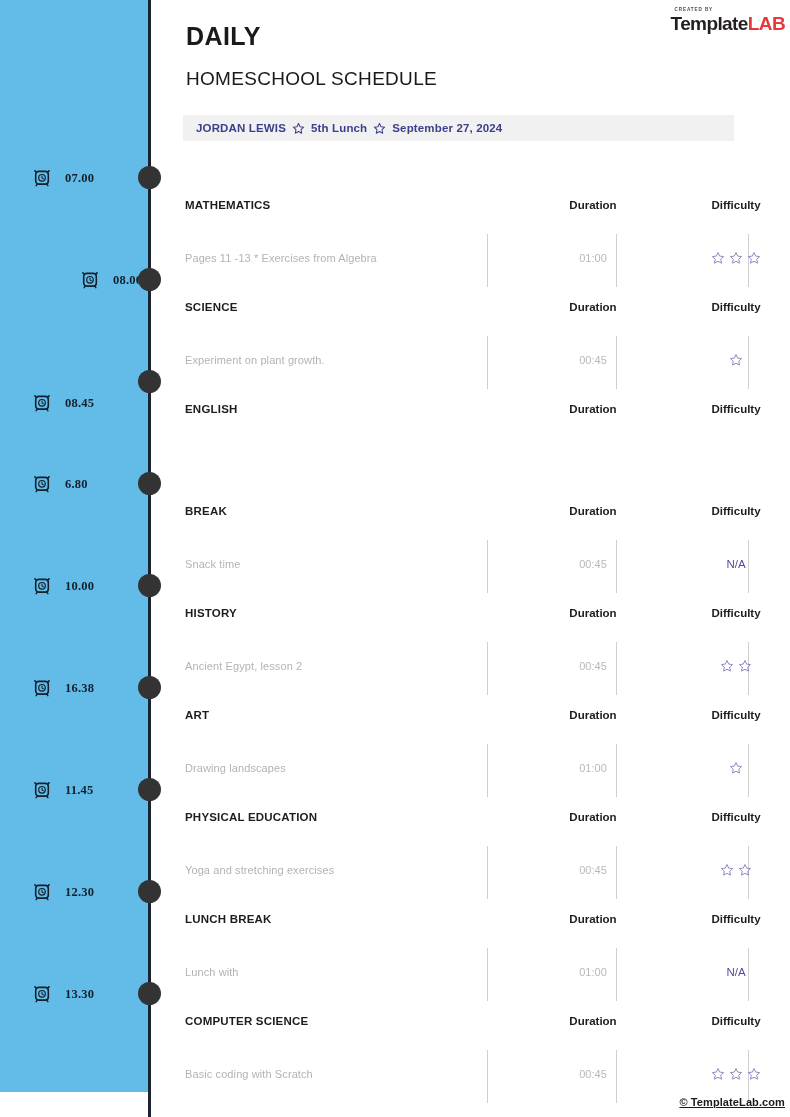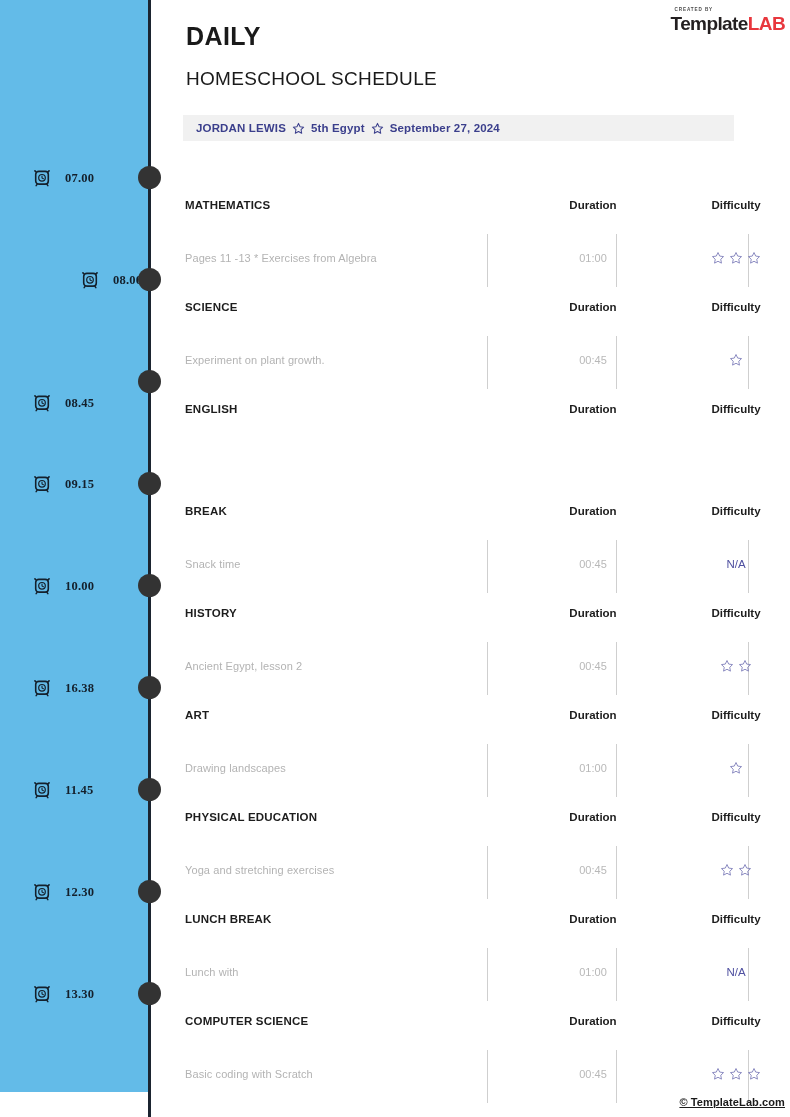--- a/index.html
+++ b/index.html
@@ -284,21 +284,21 @@
       <span class="time-label">08.45</span>
     </div>
     <div class="time-slot" style="top: 471px;">
   <svg class="clock-icon" viewBox="0 0 24 24">
     <path d="M4.2 4.0 L2.6 2.4 M19.8 4.0 L21.4 2.4" stroke="#14202c" stroke-width="2.2" stroke-linecap="round" fill="none"></path>
     <rect x="3.6" y="3.2" width="16.8" height="17" rx="4.2" fill="none" stroke="#14202c" stroke-width="2.1"></rect>
     <circle cx="12" cy="11.7" r="4.4" fill="none" stroke="#14202c" stroke-width="1.6"></circle>
     <path d="M12 9.3 V11.8 L13.9 12.9" stroke="#14202c" stroke-width="1.4" stroke-linecap="round" fill="none"></path>
     <path d="M5.6 20.2 L4.2 22.2 M18.4 20.2 L19.8 22.2" stroke="#14202c" stroke-width="2.0" stroke-linecap="round" fill="none"></path>
   </svg>
-      <span class="time-label">09.15</span>
+      <span class="time-label">6.80</span>
     </div>
     <div class="time-slot" style="top: 573px;">
   <svg class="clock-icon" viewBox="0 0 24 24">
     <path d="M4.2 4.0 L2.6 2.4 M19.8 4.0 L21.4 2.4" stroke="#14202c" stroke-width="2.2" stroke-linecap="round" fill="none"></path>
     <rect x="3.6" y="3.2" width="16.8" height="17" rx="4.2" fill="none" stroke="#14202c" stroke-width="2.1"></rect>
     <circle cx="12" cy="11.7" r="4.4" fill="none" stroke="#14202c" stroke-width="1.6"></circle>
     <path d="M12 9.3 V11.8 L13.9 12.9" stroke="#14202c" stroke-width="1.4" stroke-linecap="round" fill="none"></path>
     <path d="M5.6 20.2 L4.2 22.2 M18.4 20.2 L19.8 22.2" stroke="#14202c" stroke-width="2.0" stroke-linecap="round" fill="none"></path>
   </svg>
       <span class="time-label">10.00</span>
@@ -365,21 +365,21 @@
   </div>
   <div class="title-main">DAILY</div>
   <div class="title-sub">HOMESCHOOL SCHEDULE</div>
 </div>
 
 <div class="info-bar">
   <span class="info-text">JORDAN LEWIS</span>
   <svg class="info-star" viewBox="0 0 24 24">
     <path d="M12 2.6l2.9 6.1 6.6.9-4.8 4.6 1.2 6.6-5.9-3.2-5.9 3.2 1.2-6.6L2.5 9.6l6.6-.9z" fill="none" stroke="#3b3f8c" stroke-width="1.9" stroke-linejoin="round"></path>
   </svg>
-  <span class="info-text">5th Egypt</span>
+  <span class="info-text">5th Lunch</span>
   <svg class="info-star" viewBox="0 0 24 24">
     <path d="M12 2.6l2.9 6.1 6.6.9-4.8 4.6 1.2 6.6-5.9-3.2-5.9 3.2 1.2-6.6L2.5 9.6l6.6-.9z" fill="none" stroke="#3b3f8c" stroke-width="1.9" stroke-linejoin="round"></path>
   </svg>
   <span class="info-text">September 27, 2024</span>
 </div>
 
 <div id="rows-container">
     <div class="row" style="top: 161px;">
     <div class="row-head">
       <div class="subject">MATHEMATICS</div>

